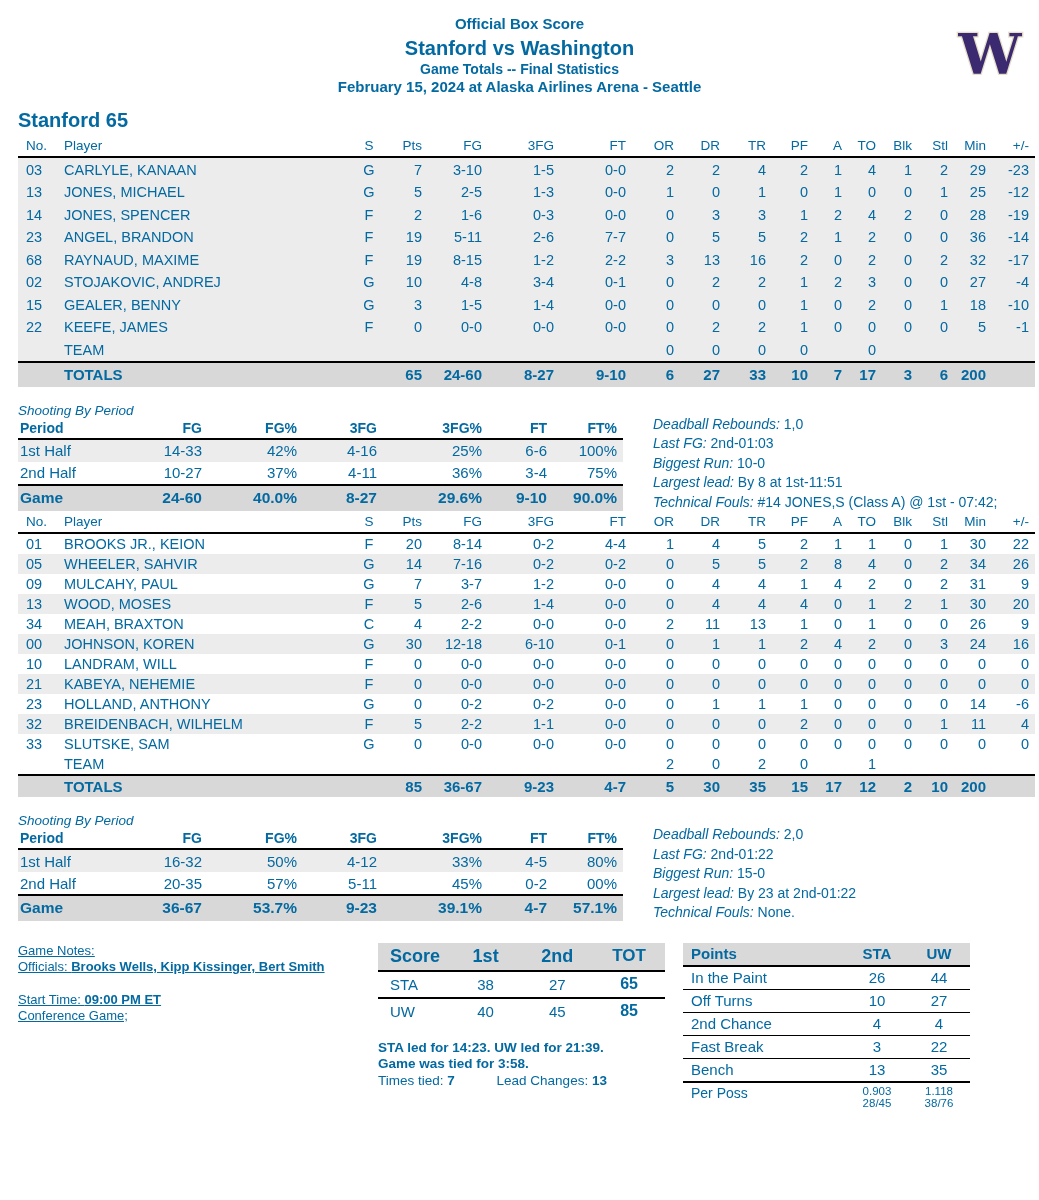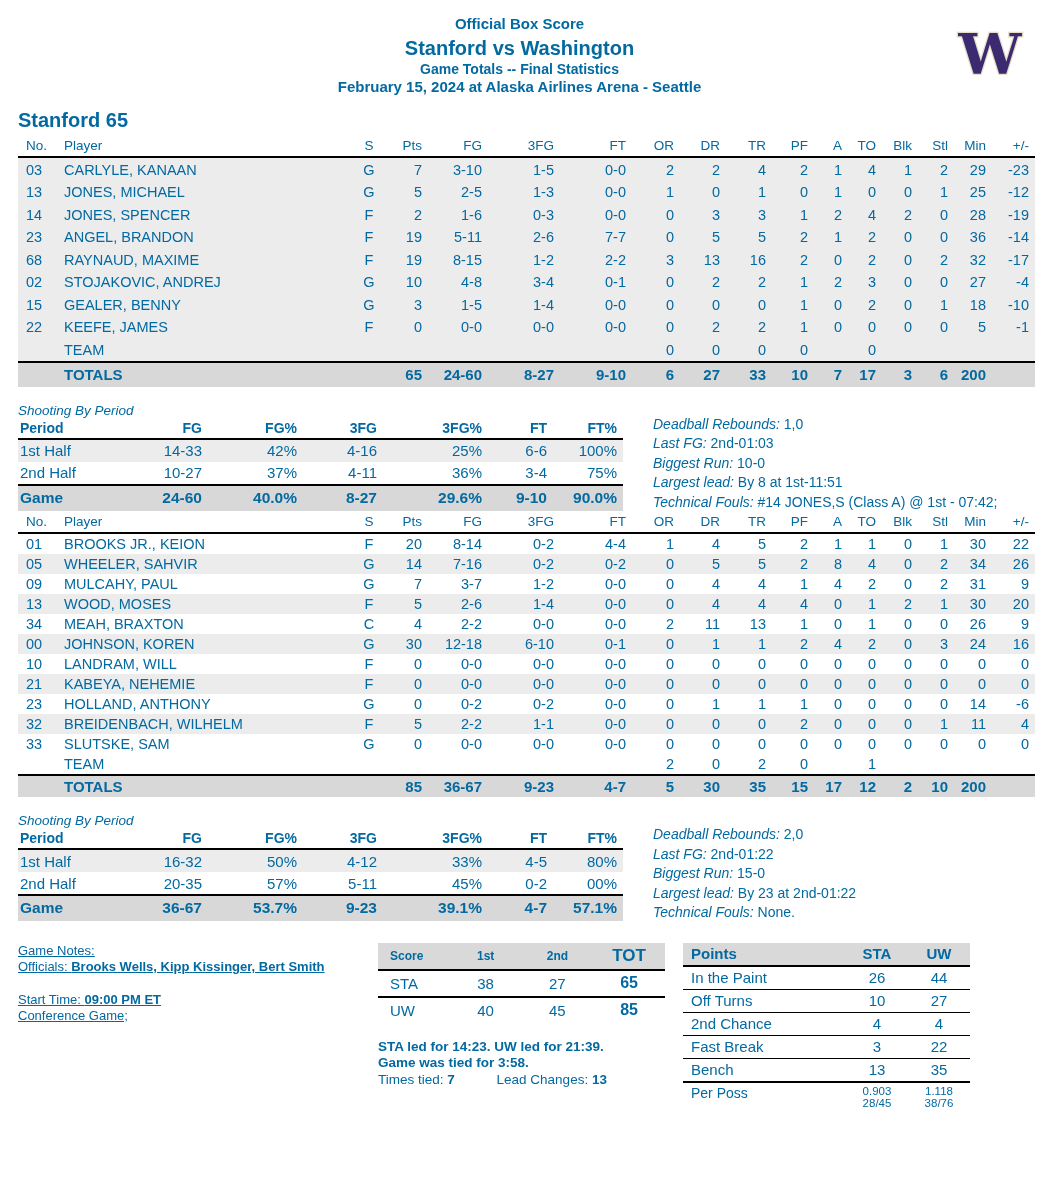--- a/index.html
+++ b/index.html
@@ -49,21 +49,21 @@
   .notes { margin-left:30px; padding-top:12px; font-size:14px; line-height:19.5px; width:380px; }
   .note-label { font-style:italic; }
   
   .footer { display:flex; margin:20px 0 0 18px; align-items:flex-start; }
   .fnotes { width:360px; font-size:13px; line-height:16.5px;text-decoration:underline; }
   .fnotes .u { text-decoration:underline; }
   .fnotes .b { font-weight:bold; }
   .gap { height:16px; }
   .fscore { width:287px; }
   .score-table { width:287px; }
-  .score-table th { background:#d9d9d9; font-weight:bold; font-size:12px; padding:3px 8px; }
+  .score-table th { background:#d9d9d9; font-weight:bold; font-size:18px; padding:3px 8px; }
   .score-table th:last-child { font-size:17px; }
   .score-table thead tr { border-bottom:2px solid #000; }
   .score-table td { font-size:15px; padding:3.5px 8px; }
   .score-table tbody tr:first-child { border-bottom:2px solid #000; }
   .score-table th:first-child, .score-table td:first-child { text-align:left; padding-left:12px; }
   .score-table th:nth-child(n+2), .score-table td:nth-child(n+2) { text-align:center; }
   .score-table td:last-child { font-weight:bold; font-size:16px; }
   .lead-lines { margin-top:16px; font-size:13.5px; line-height:16.5px; }
   .lead-lines .b { font-weight:bold; }
   .tied-row span.pair { display:inline-block; }

